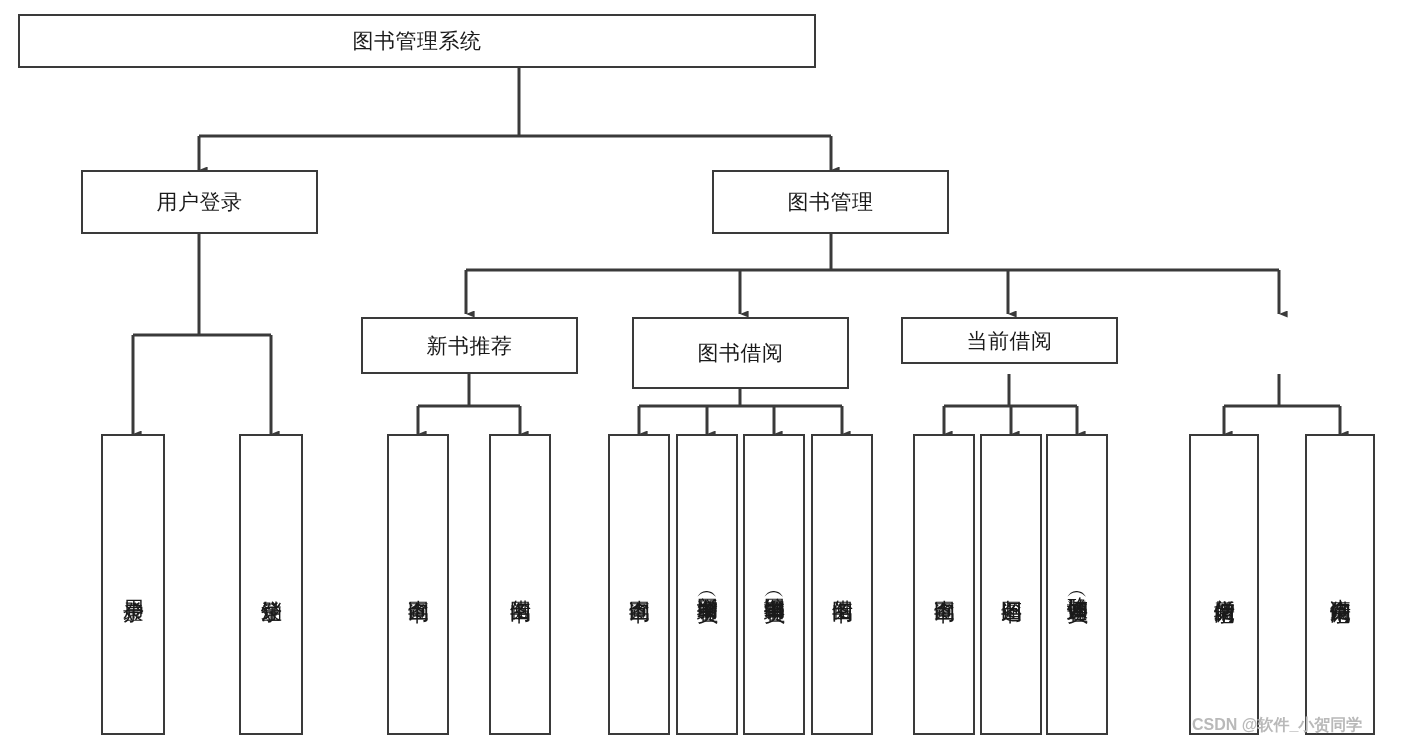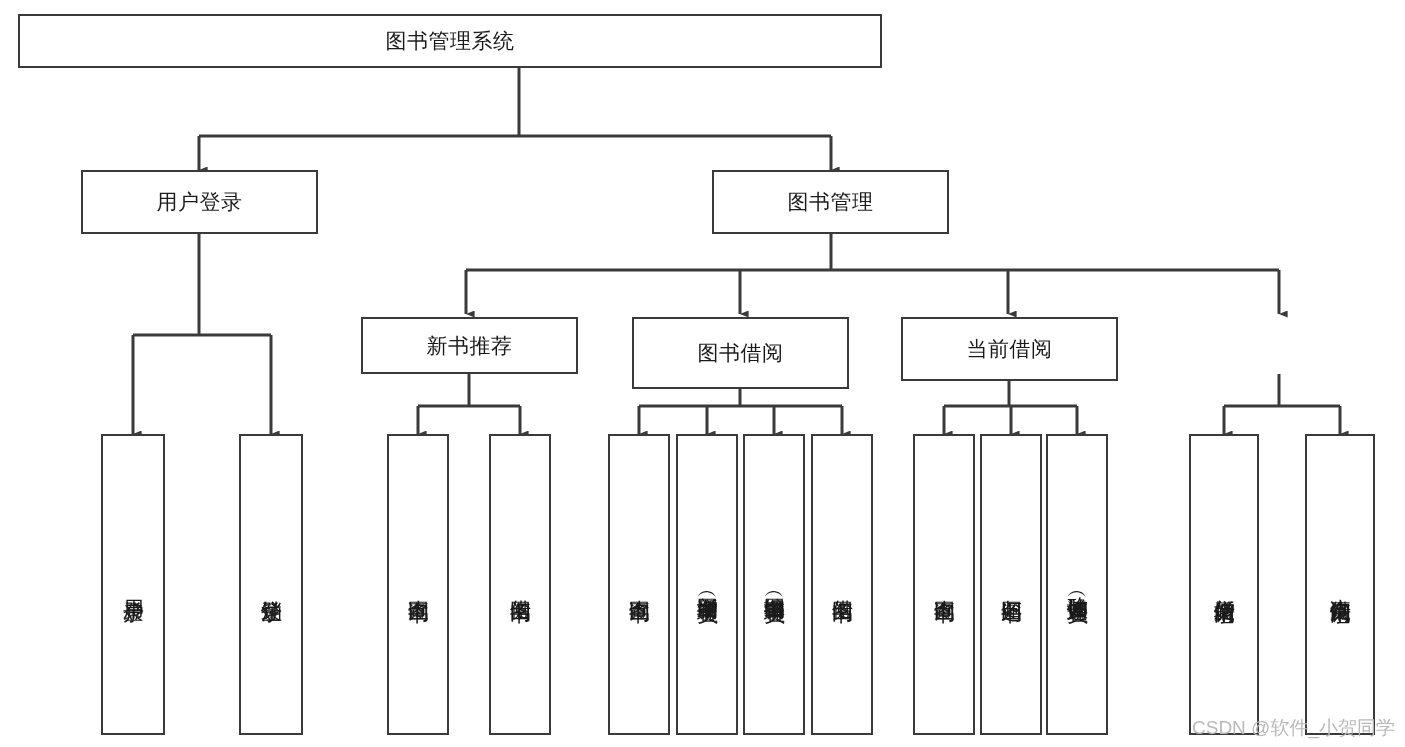--- a/index.html
+++ b/index.html
@@ -43,23 +43,24 @@
     font-size: 21px;
     line-height: 1.18;
     letter-spacing: 1px;
     padding-top: 2px;
     padding-bottom: 2px;
     text-align: center;
   }
   .watermark {
     position: absolute;
     color: #b9b9b9;
-    font-size: 19px;
+    font-size: 16px;
     white-space: nowrap;
     pointer-events: none;
+    font-weight: bold;
   }
 </style>
 </head>
 <body>
 
 <div id="canvas">
 
   <svg id="diagram-svg" width="1405" height="747">
     <defs>
       <marker id="arrowhead" markerWidth="7" markerHeight="9" refX="3.5" refY="8.6" orient="auto" markerUnits="userSpaceOnUse">
@@ -118,31 +119,31 @@
     </g>
 
     <g stroke="#3a3a3a" stroke-width="3" fill="none">
       <path d="M1279,374 L1279,406"></path>
       <path d="M1224,406 L1340,406"></path>
       <path d="M1224,406 L1224,434" marker-end="url(#arrowhead)"></path>
       <path d="M1340,406 L1340,434" marker-end="url(#arrowhead)"></path>
     </g>
   </svg>
 
-  <div class="node-box node-h" style="left:18px; top:14px; width:864px; height:54px;">图书管理系统</div>
+  <div class="node-box node-h" style="left:18px; top:14px; width:798px; height:54px;">图书管理系统</div>
 
   <div class="node-box node-h" style="left:81px; top:170px; width:237px; height:64px;">用户登录</div>
 
   <div class="node-box node-h" style="left:712px; top:170px; width:237px; height:64px;">图书管理</div>
 
   <div class="node-box node-h" style="left:361px; top:317px; width:217px; height:57px;">新书推荐</div>
 
   <div class="node-box node-h" style="left:632px; top:317px; width:217px; height:72px;">图书借阅</div>
 
-  <div class="node-box node-h" style="left:901px; top:317px; width:217px; height:64px;">当前借阅</div>
+  <div class="node-box node-h" style="left:901px; top:317px; width:217px; height:47px;">当前借阅</div>
 
 
   <div class="node-box node-v" style="left:101px; top:434px; width:64px; height:301px;">用户登录</div>
 
   <div class="node-box node-v" style="left:239px; top:434px; width:64px; height:301px;">注销登录</div>
 
   <div class="node-box node-v" style="left:387px; top:434px; width:62px; height:301px;">查询图书</div>
 
   <div class="node-box node-v" style="left:489px; top:434px; width:62px; height:301px;">借阅图书</div>
 

